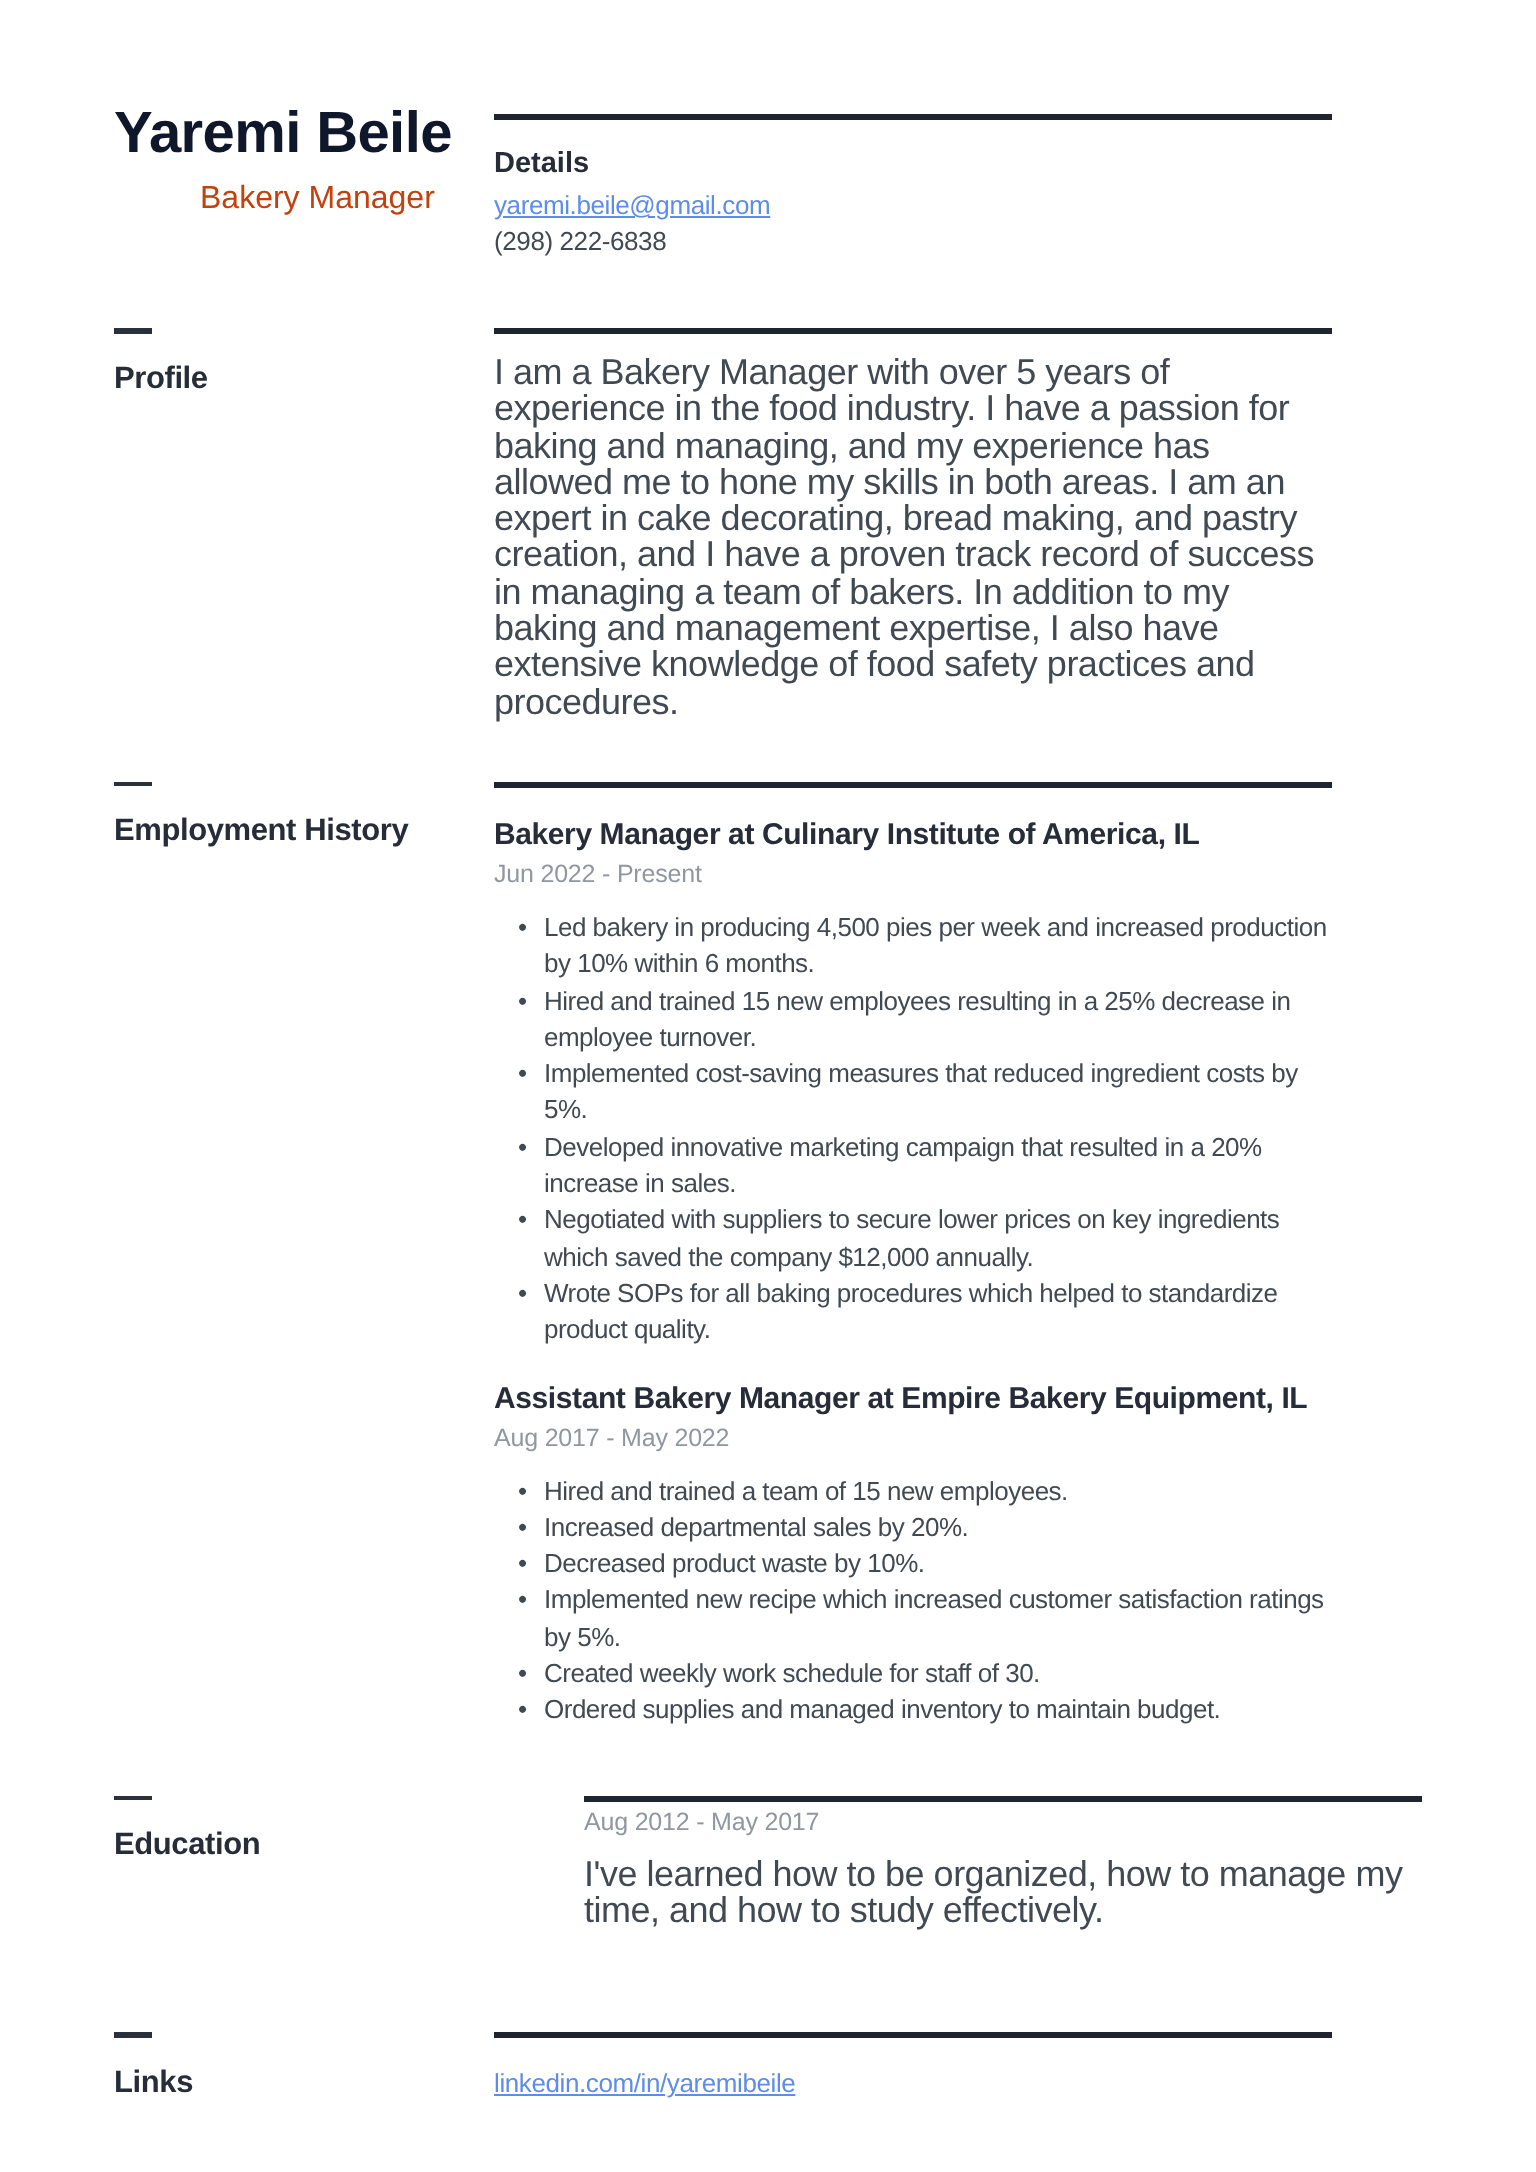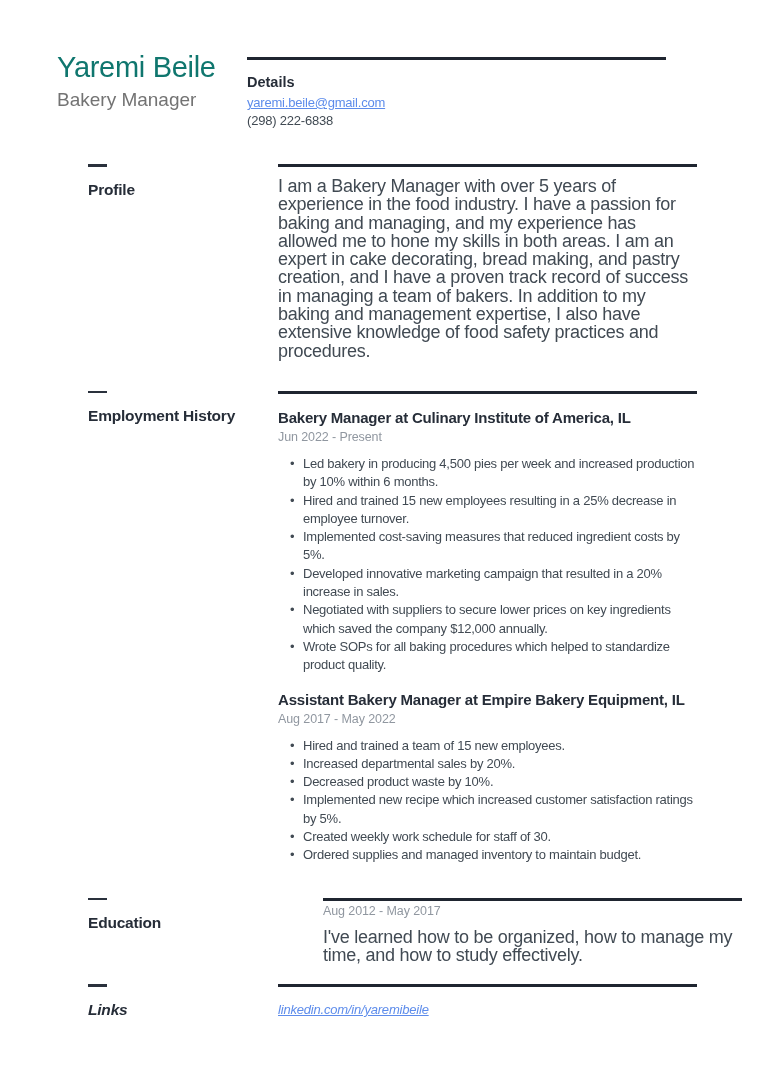--- a/index.html
+++ b/index.html
@@ -23,31 +23,32 @@
   }
   .right-col {
     width: 419px;
     flex-shrink: 0;
   }
   .right-col.ruled { border-top: 3px solid #1f2530; }
 
   
   .name {
     font-size: 29px;
-    font-weight: normal;
-    color: #0f766e;
+    font-weight: bold;
+    color: #0f172a;
     letter-spacing: -0.3px;
     line-height: 34px;
     margin: 0;
   }
   .subtitle {
-    font-size: 19px;
-    color: #737373;
+    font-size: 16px;
+    color: #c2410c;
     line-height: 24px;
     margin-top: 4px;
+    margin-left: 43px;
   }
   .header-right { margin-top: 7px; }
   .details-heading {
     font-size: 14.5px;
     font-weight: bold;
     color: #262d38;
     padding-top: 13px;
     line-height: 18px;
   }
   .details-line {
@@ -56,21 +57,21 @@
     letter-spacing: -0.2px;
     color: #414a53;
   }
   .details-lines { margin-top: 3px; }
   a.link {
     color: #5d8ceb;
     text-decoration: underline;
   }
 
   
-  .section-row { margin-top: 0; padding-left: 31px; }
+  .section-row { margin-top: 0; }
   .dash {
     width: 19px;
     height: 2.5px;
     background: #2a313c;
   }
   .section-label {
     font-size: 15.5px;
     font-weight: bold;
     color: #262d38;
     margin-top: 13px;
@@ -124,21 +125,21 @@
   .links-line {
     margin-top: 14px;
     font-size: 13px;
     line-height: 18px;
     letter-spacing: -0.2px;
   }
 
   .mt-header-to-profile { margin-top: 34px; }
   .mt-profile-to-emp { margin-top: 31px; }
   .mt-emp-to-edu { margin-top: 33px; gap: 45px; }
-  .mt-edu-to-links { margin-top: 20px; font-style: italic; }
+  .mt-edu-to-links { margin-top: 52px; }
 </style>
 </head>
 <body>
 
 <div class="page">
 
   <div class="row">
     <div class="left-col">
       <div class="name">Yaremi Beile</div>
       <div class="subtitle">Bakery Manager</div>

